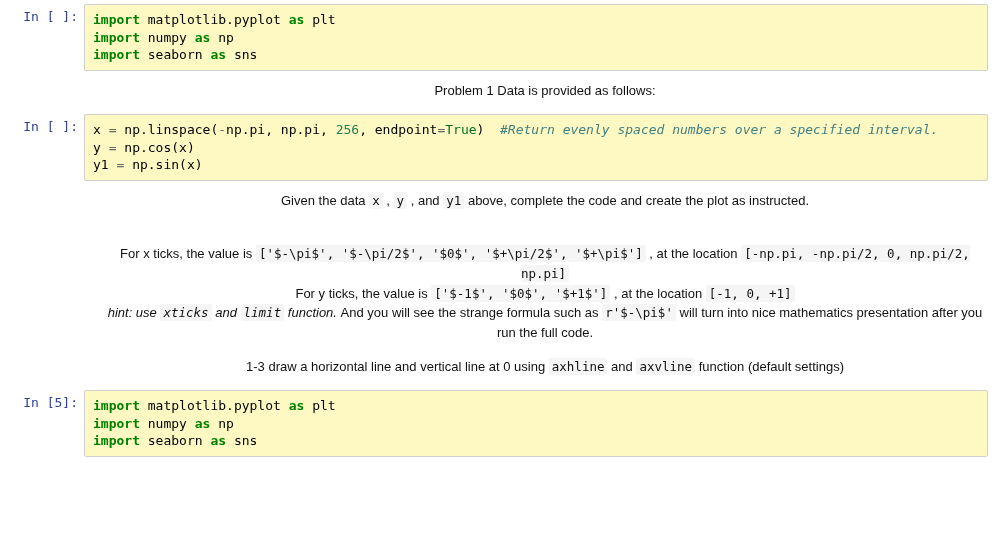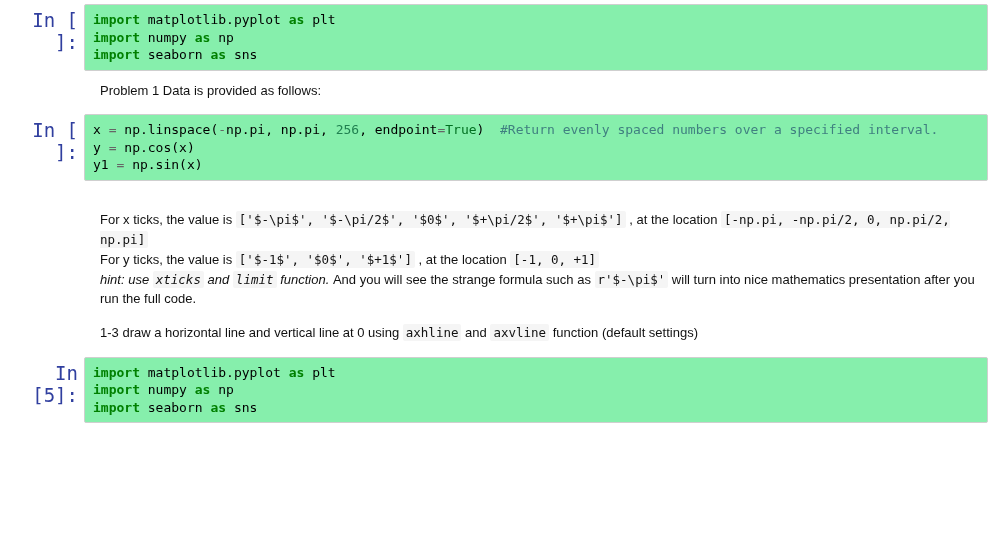--- a/index.html
+++ b/index.html
@@ -13,60 +13,60 @@
   .cell {
     display: flex;
     align-items: flex-start;
     padding: 4px 0;
   }
   .prompt {
     flex: 0 0 78px;
     text-align: right;
     padding: 5px 6px 2px 0;
     font-family: monospace;
-    font-size: 19px;
+    font-size: 13px;
     color: #303F9F;
     min-height: 1em;
   }
   .cell-body {
     flex: 1;
     min-width: 0;
     padding-right: 6px;
   }
   .code-box {
     border: 1px solid #cfcfcf;
-    background: #86efac;
+    background: #fef9c3;
     padding: 6px 8px;
     font-family: monospace;
     font-size: 13px;
     line-height: 1.35;
     border-radius: 2px;
     white-space: pre;
     overflow-x: auto;
   }
   .md-box {
     padding: 2px 4px 2px 0;
     font-size: 13px;
     line-height: 1.5;
     color: #111;
   }
-  .md-box p { margin: 0 0 14px 16px; }
+  .md-box p { margin: 0 0 14px 16px; text-align: center; }
   .md-box p:last-child { margin-bottom: 4px; }
   .inline-code {
     font-family: monospace;
     font-size: 12.5px;
     background: #f5f5f5;
     padding: 1px 3px;
     border-radius: 2px;
   }
   .kw { color: #008000; font-weight: bold; }
   .bi { color: #007020; }
   .op { color: #666; }
   .num { color: #208050; }
-  .cmt { color: #408080; }
+  .cmt { color: #408080; font-style: italic; }
   em.hint { font-style: italic; }
 </style>
 </head>
 <body>
 
 <div class="cell">
   <div class="prompt">In [ ]:</div>
   <div class="cell-body">
     <div class="code-box"><span class="kw">import</span> matplotlib.pyplot <span class="kw">as</span> plt
 <span class="kw">import</span> numpy <span class="kw">as</span> np
@@ -87,20 +87,29 @@
     <div class="code-box">x <span class="op">=</span> np.linspace(<span class="op">-</span>np.pi, np.pi, <span class="num">256</span>, endpoint<span class="op">=</span><span class="bi">True</span>)  <span class="cmt">#Return evenly spaced numbers over a specified interval.</span>
 y <span class="op">=</span> np.cos(x)
 y1 <span class="op">=</span> np.sin(x)</div>
   </div>
 </div>
 
 <div class="cell">
   <div class="prompt"></div>
   <div class="cell-body md-box">
 
+    <p>
+      <span>Given the data </span>
+      <span class="inline-code">x</span>
+      <span> , </span>
+      <span class="inline-code">y</span>
+      <span> , and </span>
+      <span class="inline-code">y1</span>
+      <span> above, complete the code and create the plot as instructed.</span>
+    </p>
 
 
 
     <p>
       <br>
       <span>For x ticks, the value is </span>
       <span class="inline-code">['$-\pi$', '$-\pi/2$', '$0$', '$+\pi/2$', '$+\pi$']</span>
       <span> , at the location </span>
       <span class="inline-code">[-np.pi, -np.pi/2, 0, np.pi/2, np.pi]</span><br>
       <span>For y ticks, the value is </span>

